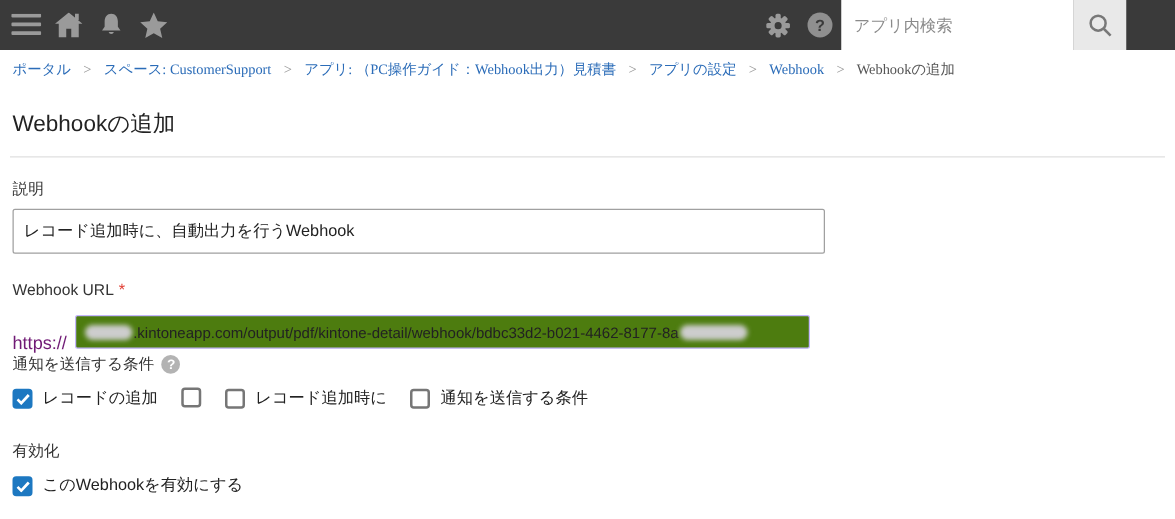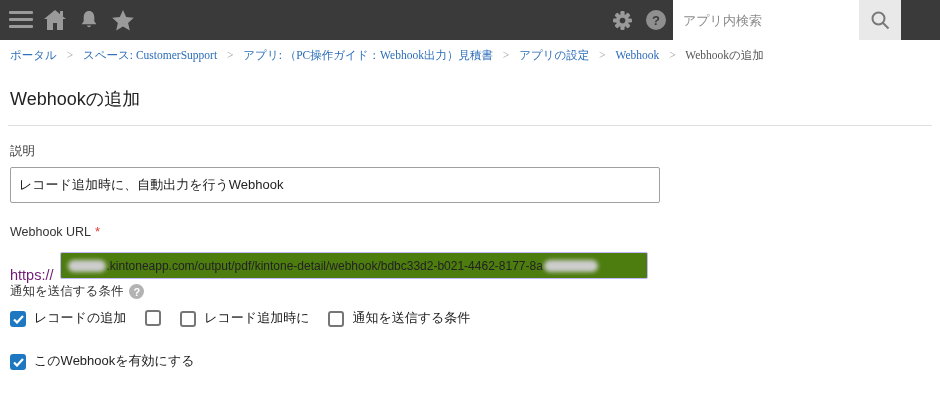--- a/index.html
+++ b/index.html
@@ -91,21 +91,21 @@
     width: 16px; height: 16px; border: 2px solid #767676; border-radius: 3px;
     background: #fff; display: flex; align-items: center; justify-content: center;
     flex: 0 0 auto;
   }
   .cbx .tick { display: none; }
   .cbx.checked { background: #1d78c1; border-color: #1d78c1; }
   .cbx.checked .tick { display: block; }
   .cbx-label { font-size: 13px; color: #222; margin-left: 8px; white-space: nowrap; }
 
   .m-enable-label { margin-top: 26px; }
-  .enable-row { margin-top: 25px; }
+  .enable-row { margin-top: 9px; }
 </style>
 </head>
 <body>
 
 <div class="topbar">
   <div class="tb-icon first">
     <svg width="24" height="18" viewBox="0 0 24 18">
       <g fill="#9a9a9a">
           <rect x="0" y="0" width="24" height="3" rx="1"></rect>
           <rect x="0" y="7" width="24" height="3" rx="1"></rect>
@@ -219,20 +219,21 @@
       <span class="cbx-label">レコード追加時に</span>
     </div>
     <div class="cbx-item">
       <span class="cbx">
         
       </span>
       <span class="cbx-label">通知を送信する条件</span>
     </div>
   </div>
 
+  <div class="fld-label m-enable-label">有効化</div>
   <div class="cbx-row enable-row">
     <div class="cbx-item">
       <span class="cbx checked">
         <svg class="tick" width="11" height="9" viewBox="0 0 11 9">
             <polyline points="1,4.5 4,7.5 10,1" fill="none" stroke="#fff" stroke-width="2.2"></polyline>
           </svg>
       </span>
       <span class="cbx-label">このWebhookを有効にする</span>
     </div>
   </div>

